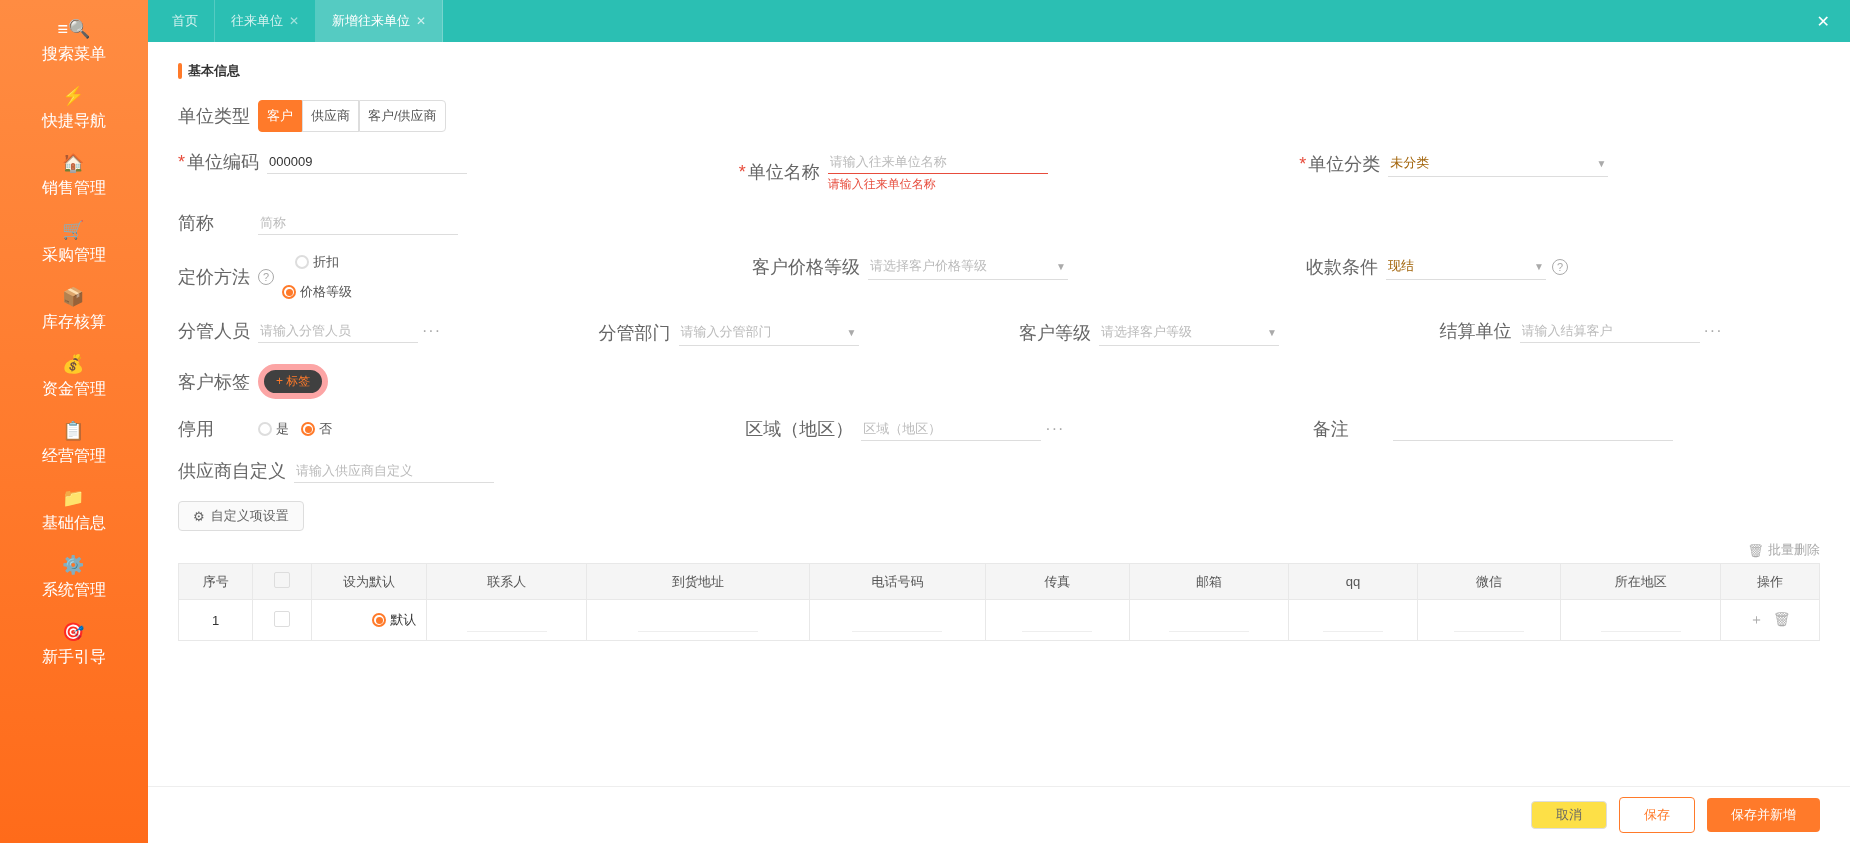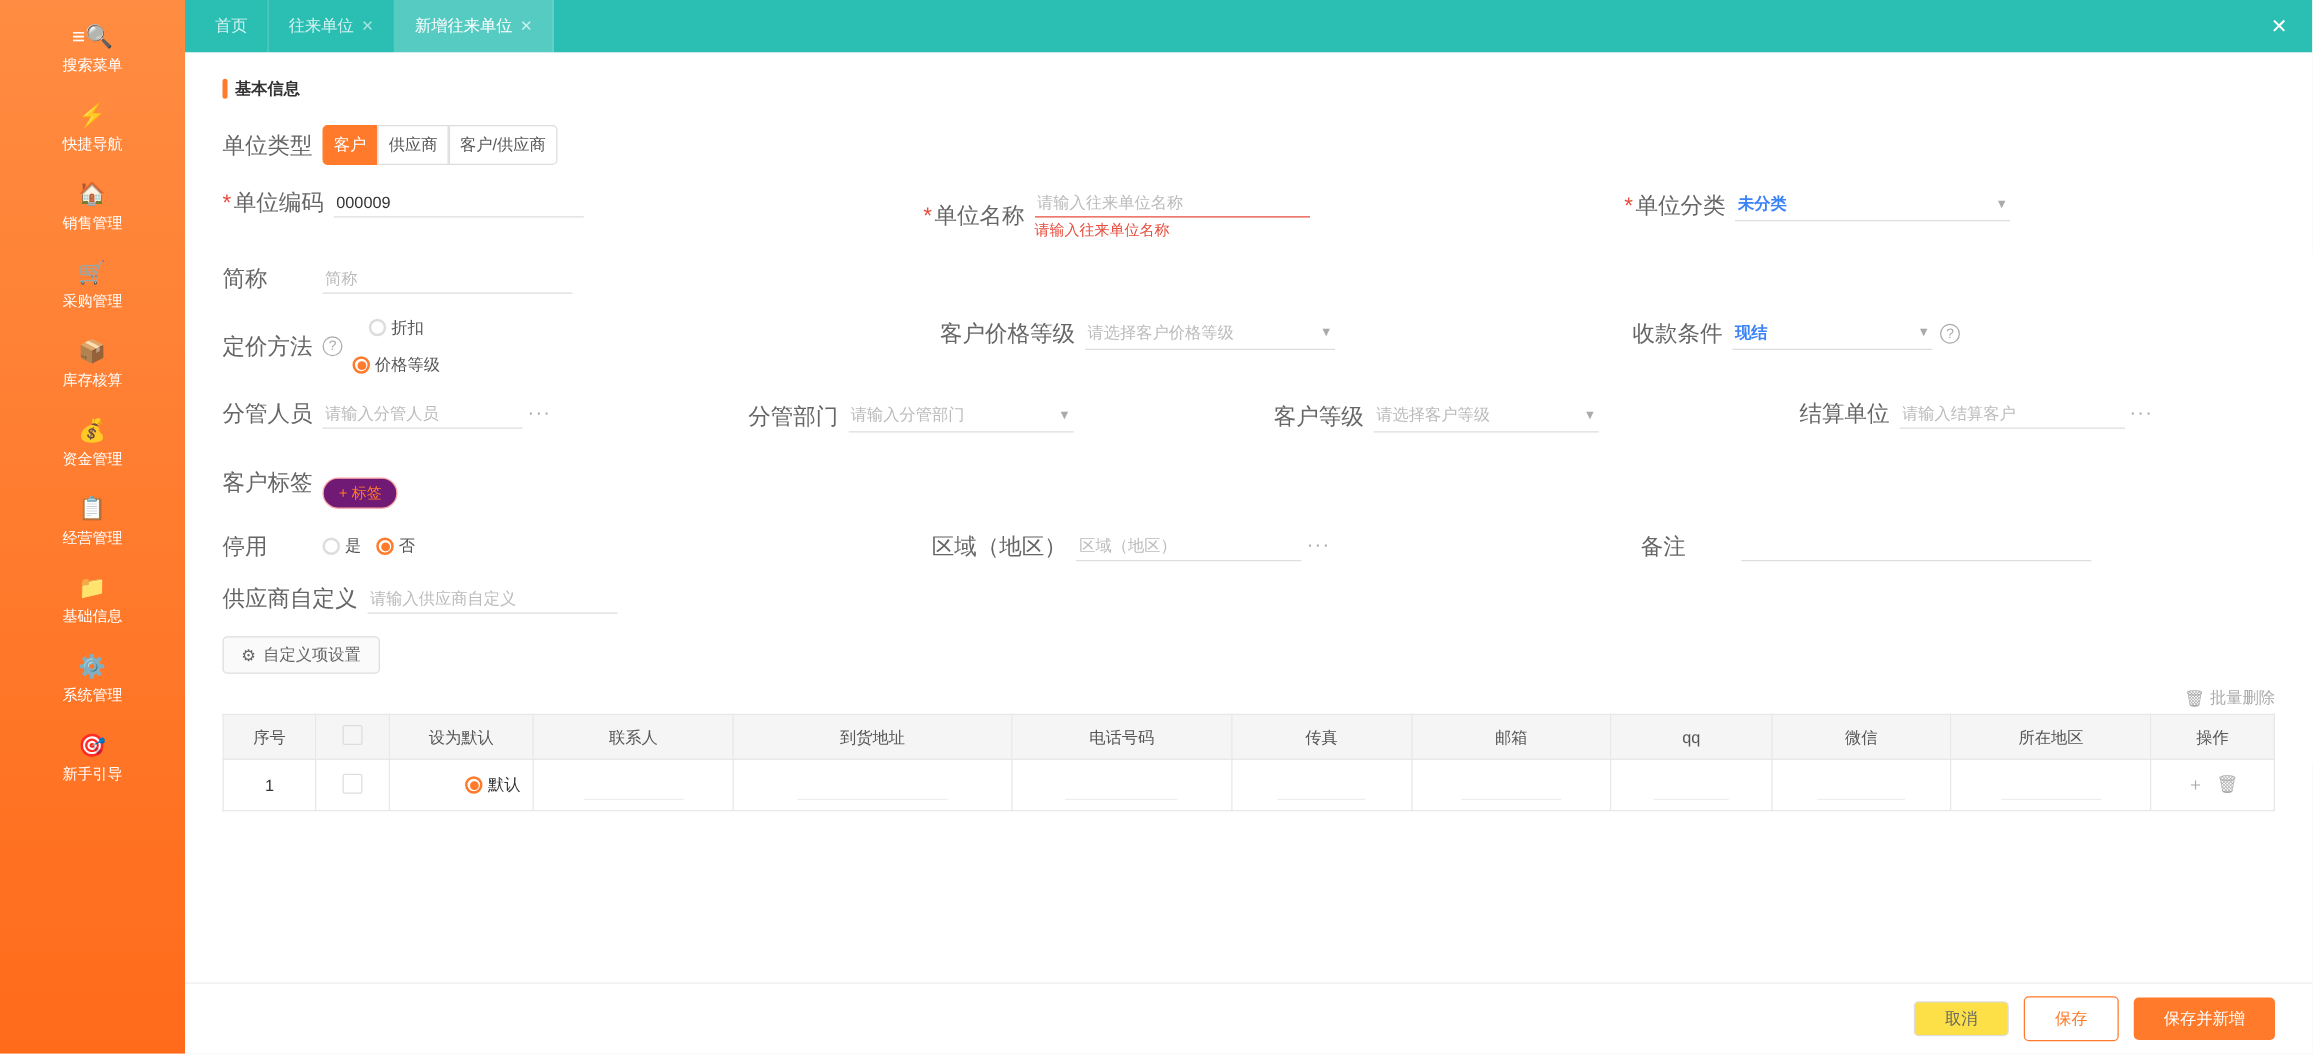--- a/index.html
+++ b/index.html
@@ -19,21 +19,21 @@
       width: 100%;
       display: flex;
       flex-direction: column;
       align-items: center;
       padding: 10px 0;
       color: #fff;
       cursor: pointer;
       gap: 4px;
     }
     .sidebar-item .icon { font-size: 18px; }
-    .sidebar-item .label { font-size: 12px; }
+    .sidebar-item .label { font-size: 16px; }
 
     
     .main {
       flex: 1;
       display: flex;
       flex-direction: column;
       overflow: hidden;
     }
 
     
@@ -158,21 +158,21 @@
       align-items: center;
       border-bottom: 1px solid #ddd;
       padding: 4px 2px;
       width: 180px;
       cursor: pointer;
       gap: 4px;
       color: #bbb;
       font-size: 13px;
     }
     .select-field .val { flex: 1; }
-    .select-field .val.has-val { color: #3b82f6; font-weight: bold; }
+    .select-field .val.has-val { color: #a16207; }
     .arrow { color: #aaa; font-size: 10px; }
 
     .field-separator { width: 40px; flex-shrink: 0; }
     .field-separator-lg { width: 60px; flex-shrink: 0; }
 
     
     .radio-group { display: flex; align-items: center; gap: 12px; }
     .radio-item { display: flex; align-items: center; gap: 4px; cursor: pointer; color: #555; }
     .radio-circle {
       width: 14px; height: 14px; border-radius: 50%;
@@ -185,28 +185,27 @@
       width: 7px; height: 7px;
       border-radius: 50%;
       background: #ff7a2a;
     }
 
     
     .dots-btn { color: #aaa; cursor: pointer; font-size: 16px; padding: 0 4px; letter-spacing: 1px; }
 
     
     .tag-btn {
-      border: 1px solid #fca5a5;
+      border: 6px solid #fca5a5;
       color: #ff7a2a;
       border-radius: 20px;
       padding: 3px 12px;
       cursor: pointer;
       font-size: 12px;
-      background: #701a75;
-      margin-top: 18px;
+      background: #404040;
     }
 
     
     .custom-settings-btn {
       display: flex;
       align-items: center;
       gap: 6px;
       border: 1px solid #ddd;
       padding: 5px 14px;
       border-radius: 4px;

